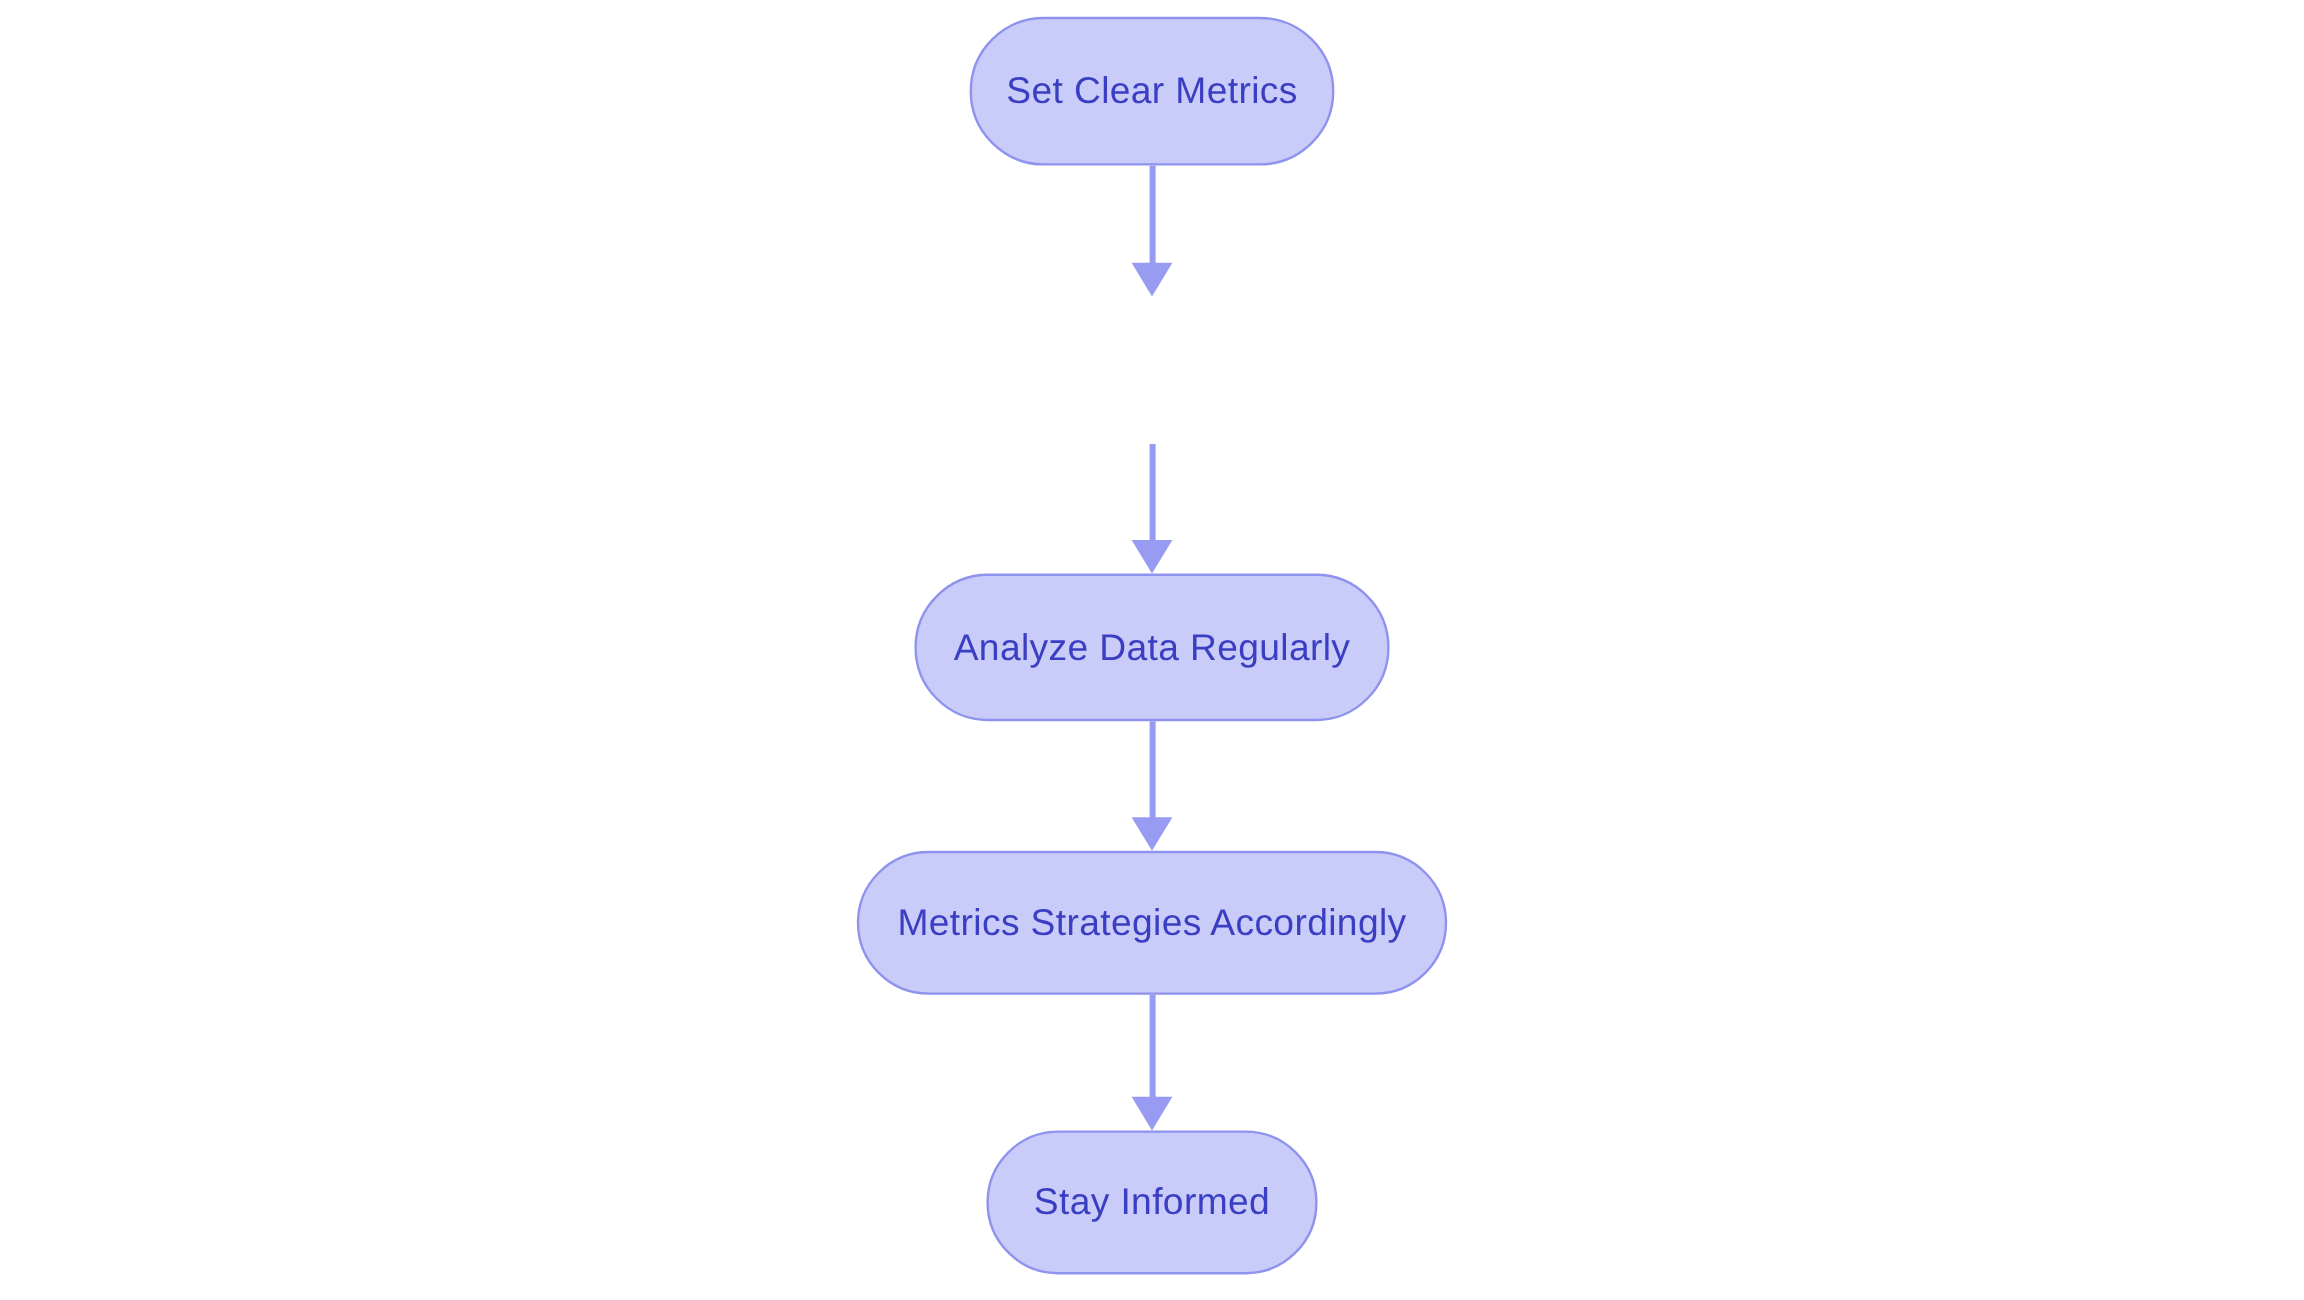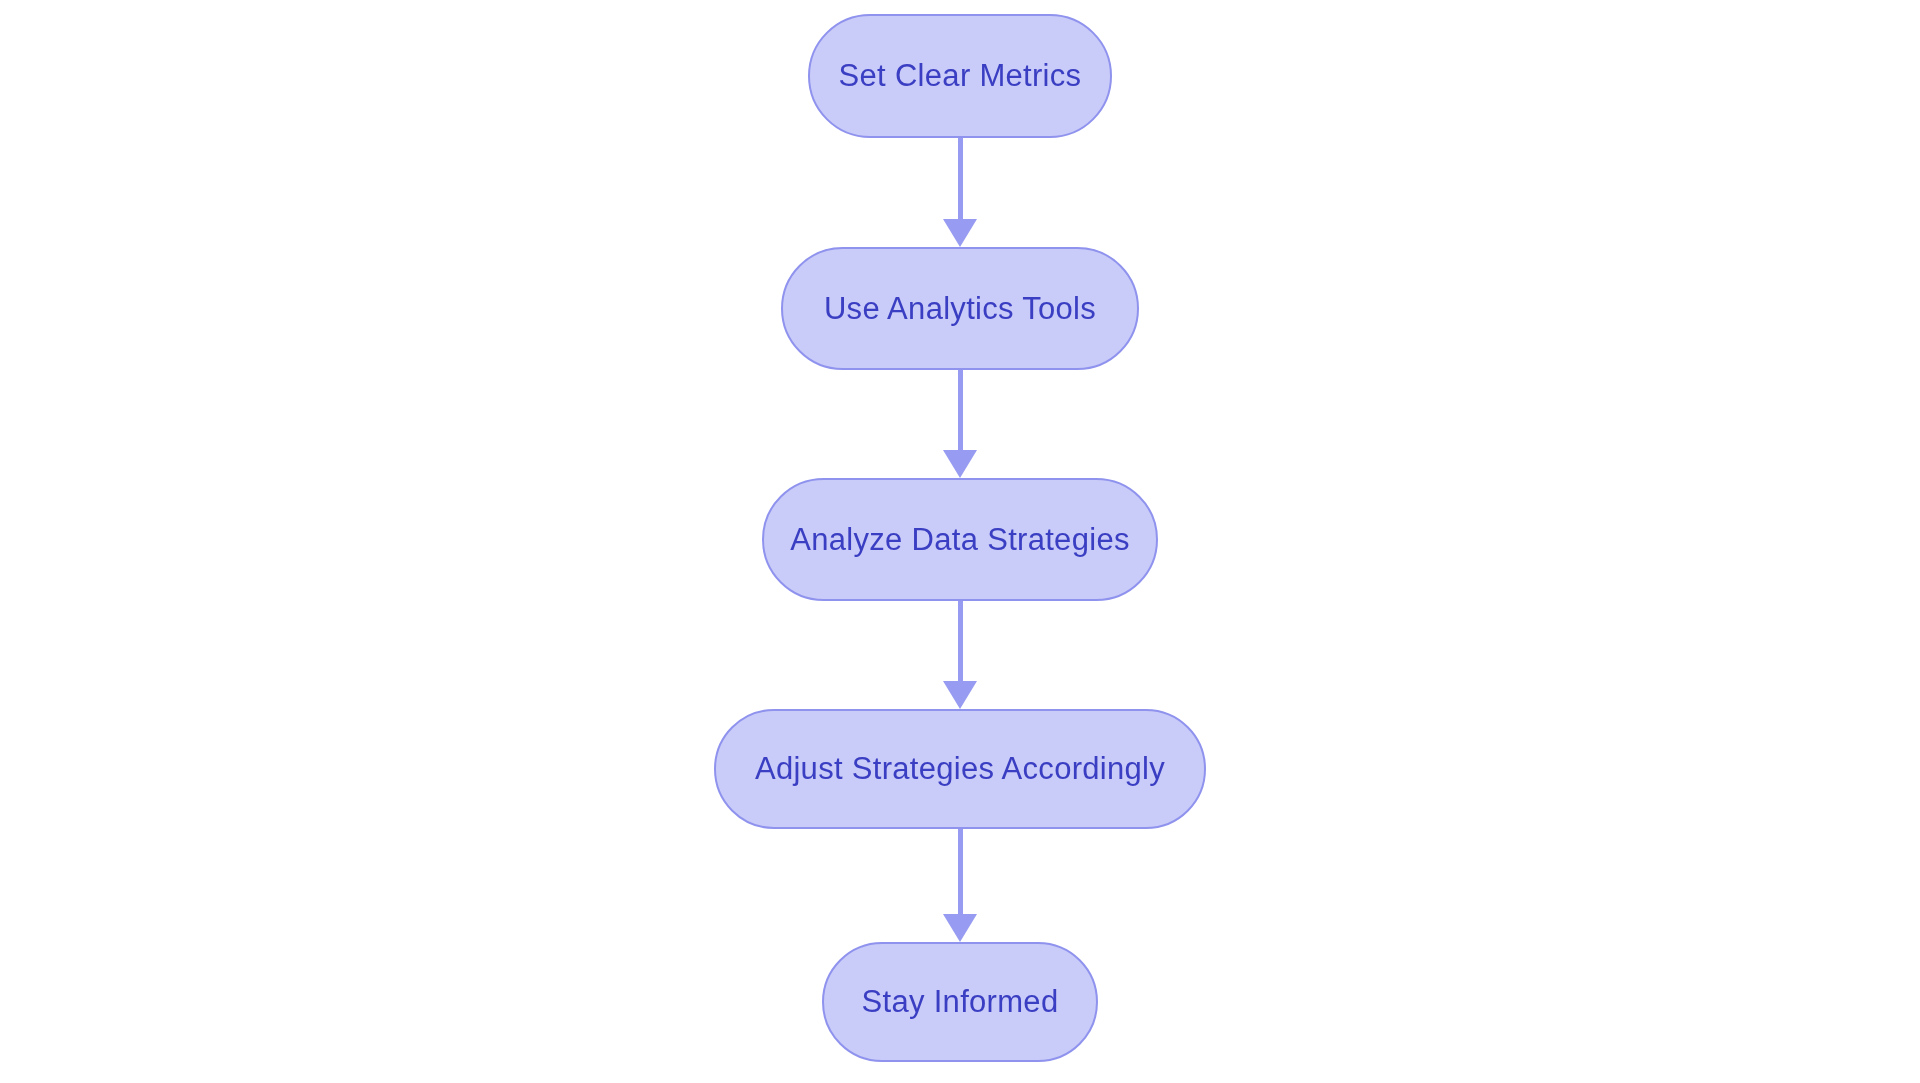--- a/index.html
+++ b/index.html
@@ -74,40 +74,37 @@
 
   <div class="node n1">
     <span>Set Clear Metrics</span>
   </div>
 
   <div class="arrow a1">
     <div class="shaft"></div>
     <div class="head"></div>
   </div>
 
-  <div class="node n2">
-    <span>Use Analytics Tools</span>
-  </div>
 
   <div class="arrow a2">
     <div class="shaft"></div>
     <div class="head"></div>
   </div>
 
   <div class="node n3">
-    <span>Analyze Data Strategies</span>
+    <span>Analyze Data Regularly</span>
   </div>
 
   <div class="arrow a3">
     <div class="shaft"></div>
     <div class="head"></div>
   </div>
 
   <div class="node n4">
-    <span>Adjust Strategies Accordingly</span>
+    <span>Metrics Strategies Accordingly</span>
   </div>
 
   <div class="arrow a4">
     <div class="shaft"></div>
     <div class="head"></div>
   </div>
 
   <div class="node n5">
     <span>Stay Informed</span>
   </div>

